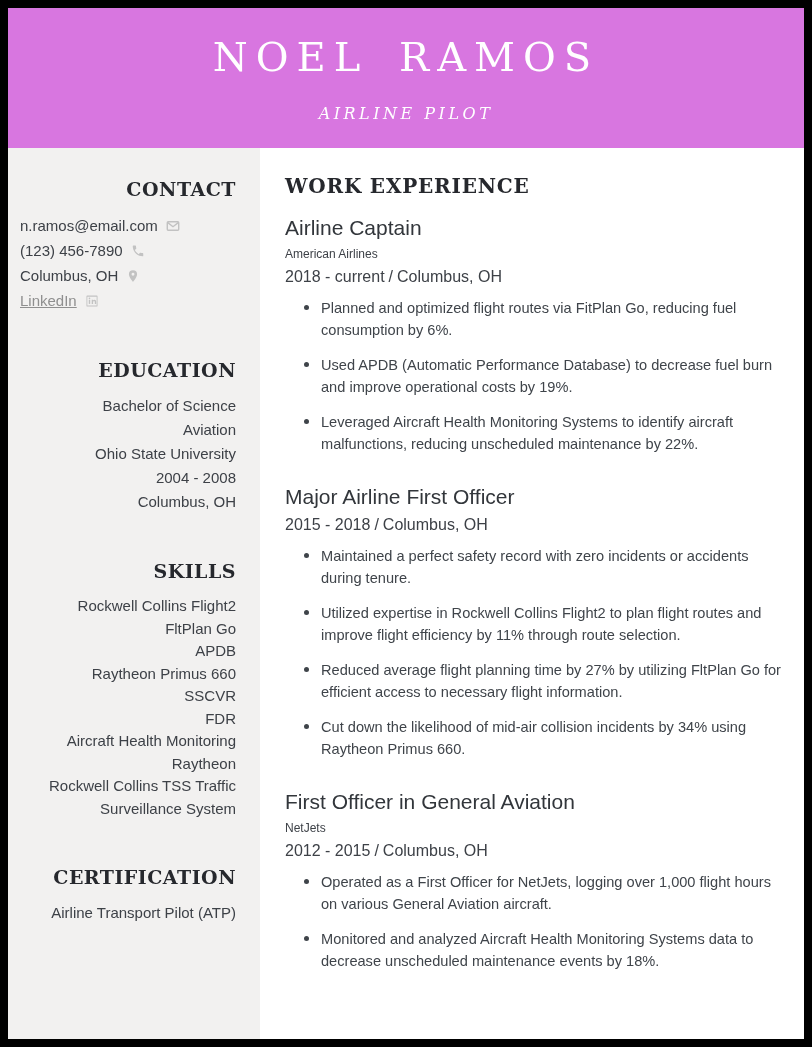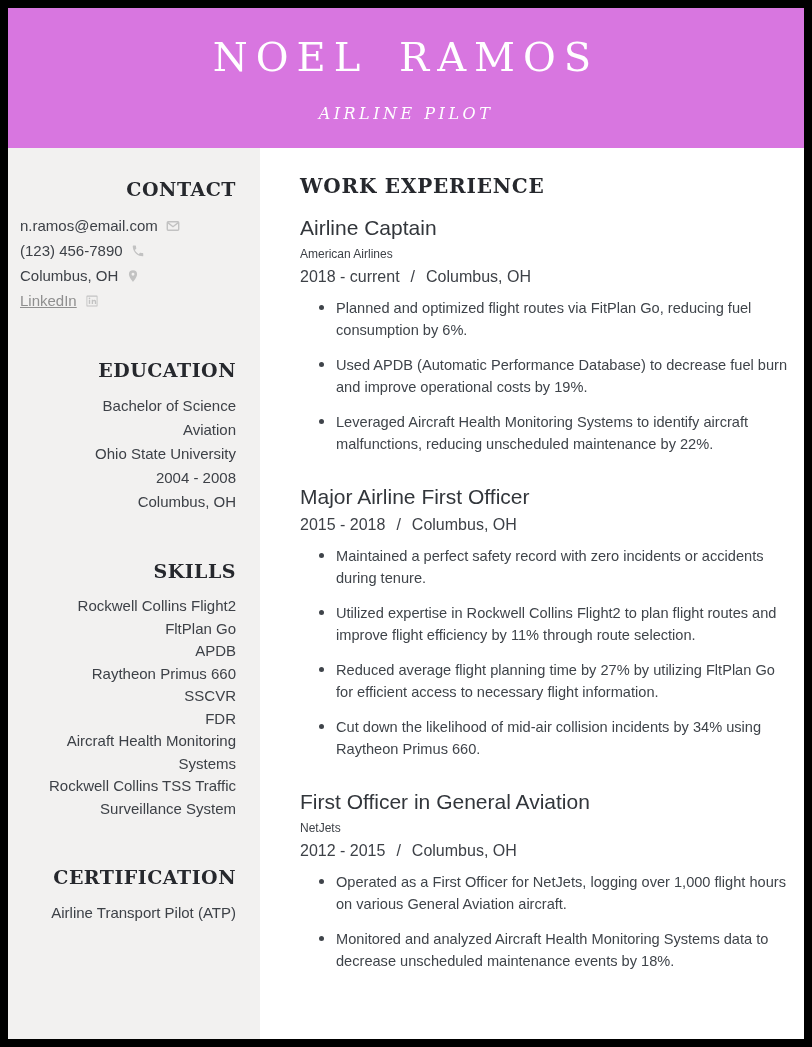--- a/index.html
+++ b/index.html
@@ -56,32 +56,32 @@
     gap: 8px; min-height: 25px;
     font-size: 15px; color: #3d4147;
   }
   .cicon { width: 14px; height: 14px; display: inline-flex; color: #c2c2c2; flex: 0 0 14px; }
   .cicon svg { width: 14px; height: 14px; display: block; }
   .contact-link { color: #8f8f8f; text-decoration: underline; cursor: pointer; }
   .side-line { font-size: 15px; line-height: 24px; color: #3d4147; }
   .skill-line { font-size: 15px; line-height: 22.5px; color: #3d4147; }
 
   
-  .main { flex: 1; background: #fff; padding: 26px 14px 20px 40px; }
+  .main { flex: 1; background: #fff; padding: 26px 14px 20px 25px; }
   .main-heading {
     font-family: "DejaVu Serif", serif;
     font-size: 20px; font-weight: 700;
     color: #26282d; letter-spacing: 0.8px;
     margin: 0;
   }
   .job { margin-top: 18px; margin-bottom: 30px; }
   .job:last-of-type { margin-bottom: 10px; }
   .job-title { font-size: 21px; font-weight: 400; color: #32363b; margin: 0 0 7px 0; }
   .job-company { font-size: 12px; color: #3d4147; margin: 0 0 7px 0; }
-  .job-meta { font-size: 16px; color: #3d4147; display: flex; gap: 11px; margin: 0 0 11px 0; }
+  .job-meta { font-size: 16px; color: #3d4147; display: flex; gap: 4px; margin: 0 0 11px 0; }
   .bullets { list-style: none; margin: 0; padding: 0 0 0 36px; }
   .bullet {
     position: relative;
     font-size: 14.6px; line-height: 22px; color: #3f444a;
     margin: 0 0 13px 0; max-width: 478px;
   }
   .bullet:last-child { margin-bottom: 0; }
   .bullet::before {
     content: '';
     position: absolute; left: -17px; top: 8px;
@@ -154,21 +154,21 @@
         </section>
 
         <section class="side-section">
           <h2 class="side-heading">SKILLS</h2>
           <div class="skill-line">Rockwell Collins Flight2</div>
             <div class="skill-line">FltPlan Go</div>
             <div class="skill-line">APDB</div>
             <div class="skill-line">Raytheon Primus 660</div>
             <div class="skill-line">SSCVR</div>
             <div class="skill-line">FDR</div>
-            <div class="skill-line">Aircraft Health Monitoring Systems</div>
+            <div class="skill-line">Aircraft Health Monitoring Raytheon</div>
             <div class="skill-line">Rockwell Collins TSS Traffic Surveillance System</div>
         </section>
 
         <section class="side-section">
           <h2 class="side-heading">CERTIFICATION</h2>
           <div class="side-line">Airline Transport Pilot (ATP)</div>
         </section>
 
       </aside>
 

